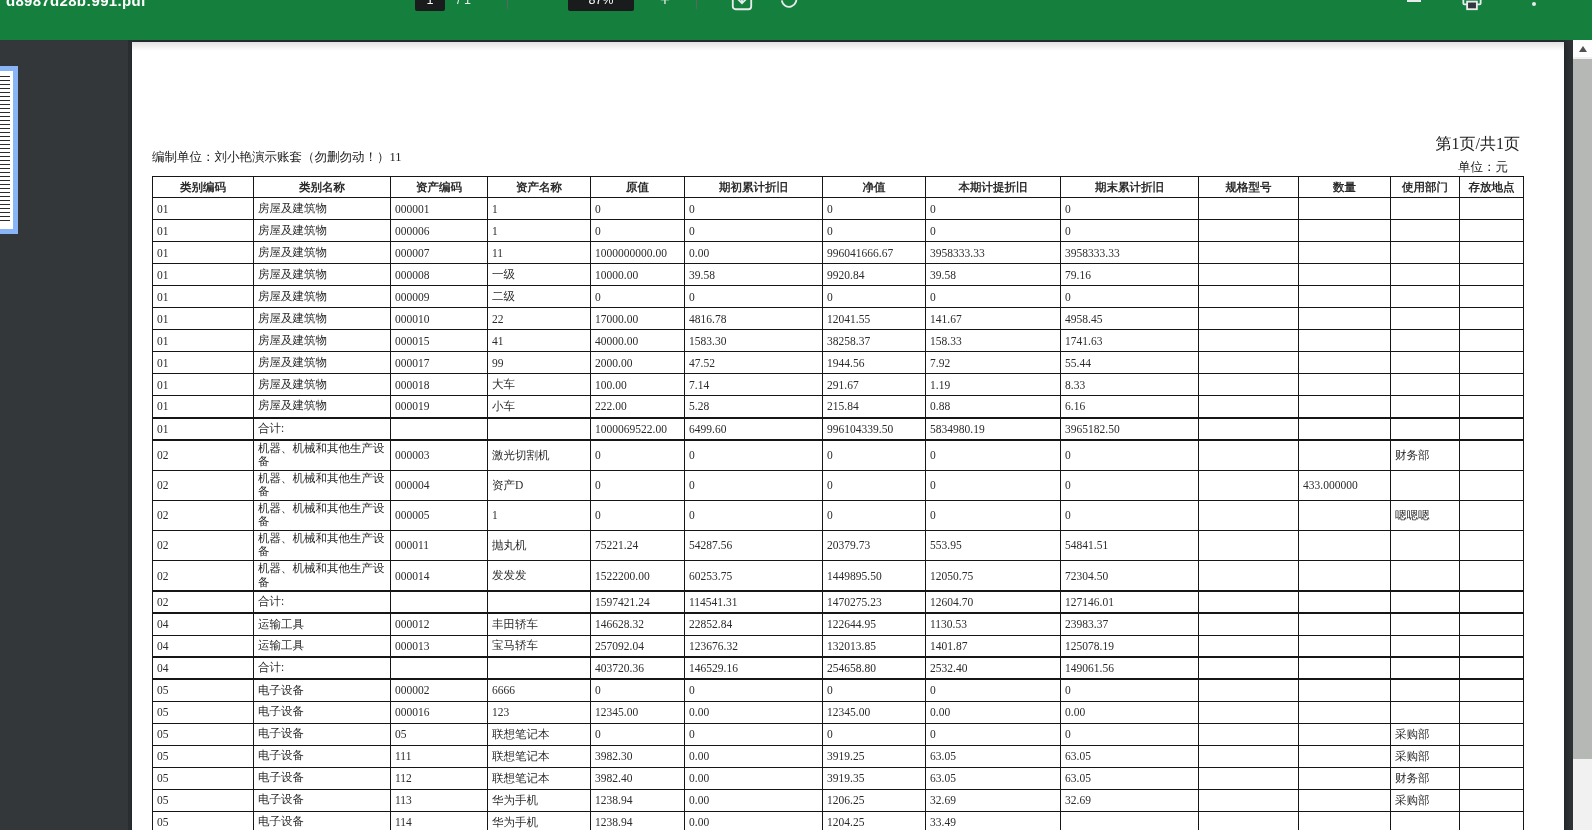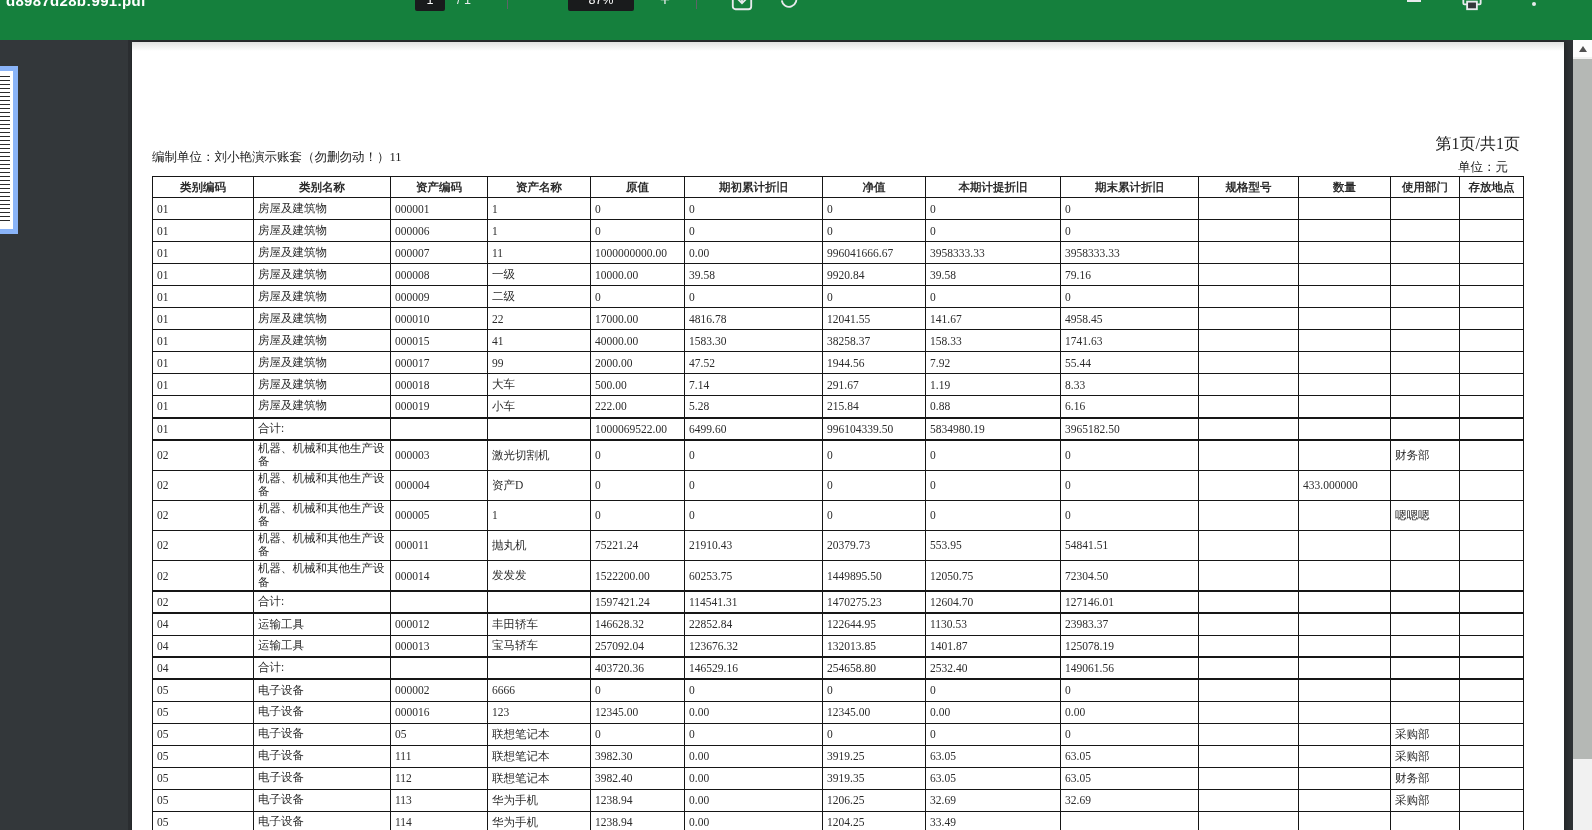--- a/index.html
+++ b/index.html
@@ -294,21 +294,21 @@
               <td></td>
               <td></td>
               <td></td>
               <td></td>
             </tr>
             <tr>
               <td>01</td>
               <td class="wrap">房屋及建筑物</td>
               <td>000018</td>
               <td>大车</td>
-              <td>500.00</td>
+              <td>100.00</td>
               <td>7.14</td>
               <td>291.67</td>
               <td>1.19</td>
               <td>8.33</td>
               <td></td>
               <td></td>
               <td></td>
               <td></td>
             </tr>
             <tr>
@@ -385,21 +385,21 @@
               <td></td>
               <td>嗯嗯嗯</td>
               <td></td>
             </tr>
             <tr>
               <td>02</td>
               <td class="wrap">机器、机械和其他生产设备</td>
               <td>000011</td>
               <td>抛丸机</td>
               <td>75221.24</td>
-              <td>21910.43</td>
+              <td>54287.56</td>
               <td>20379.73</td>
               <td>553.95</td>
               <td>54841.51</td>
               <td></td>
               <td></td>
               <td></td>
               <td></td>
             </tr>
             <tr>
               <td>02</td>

